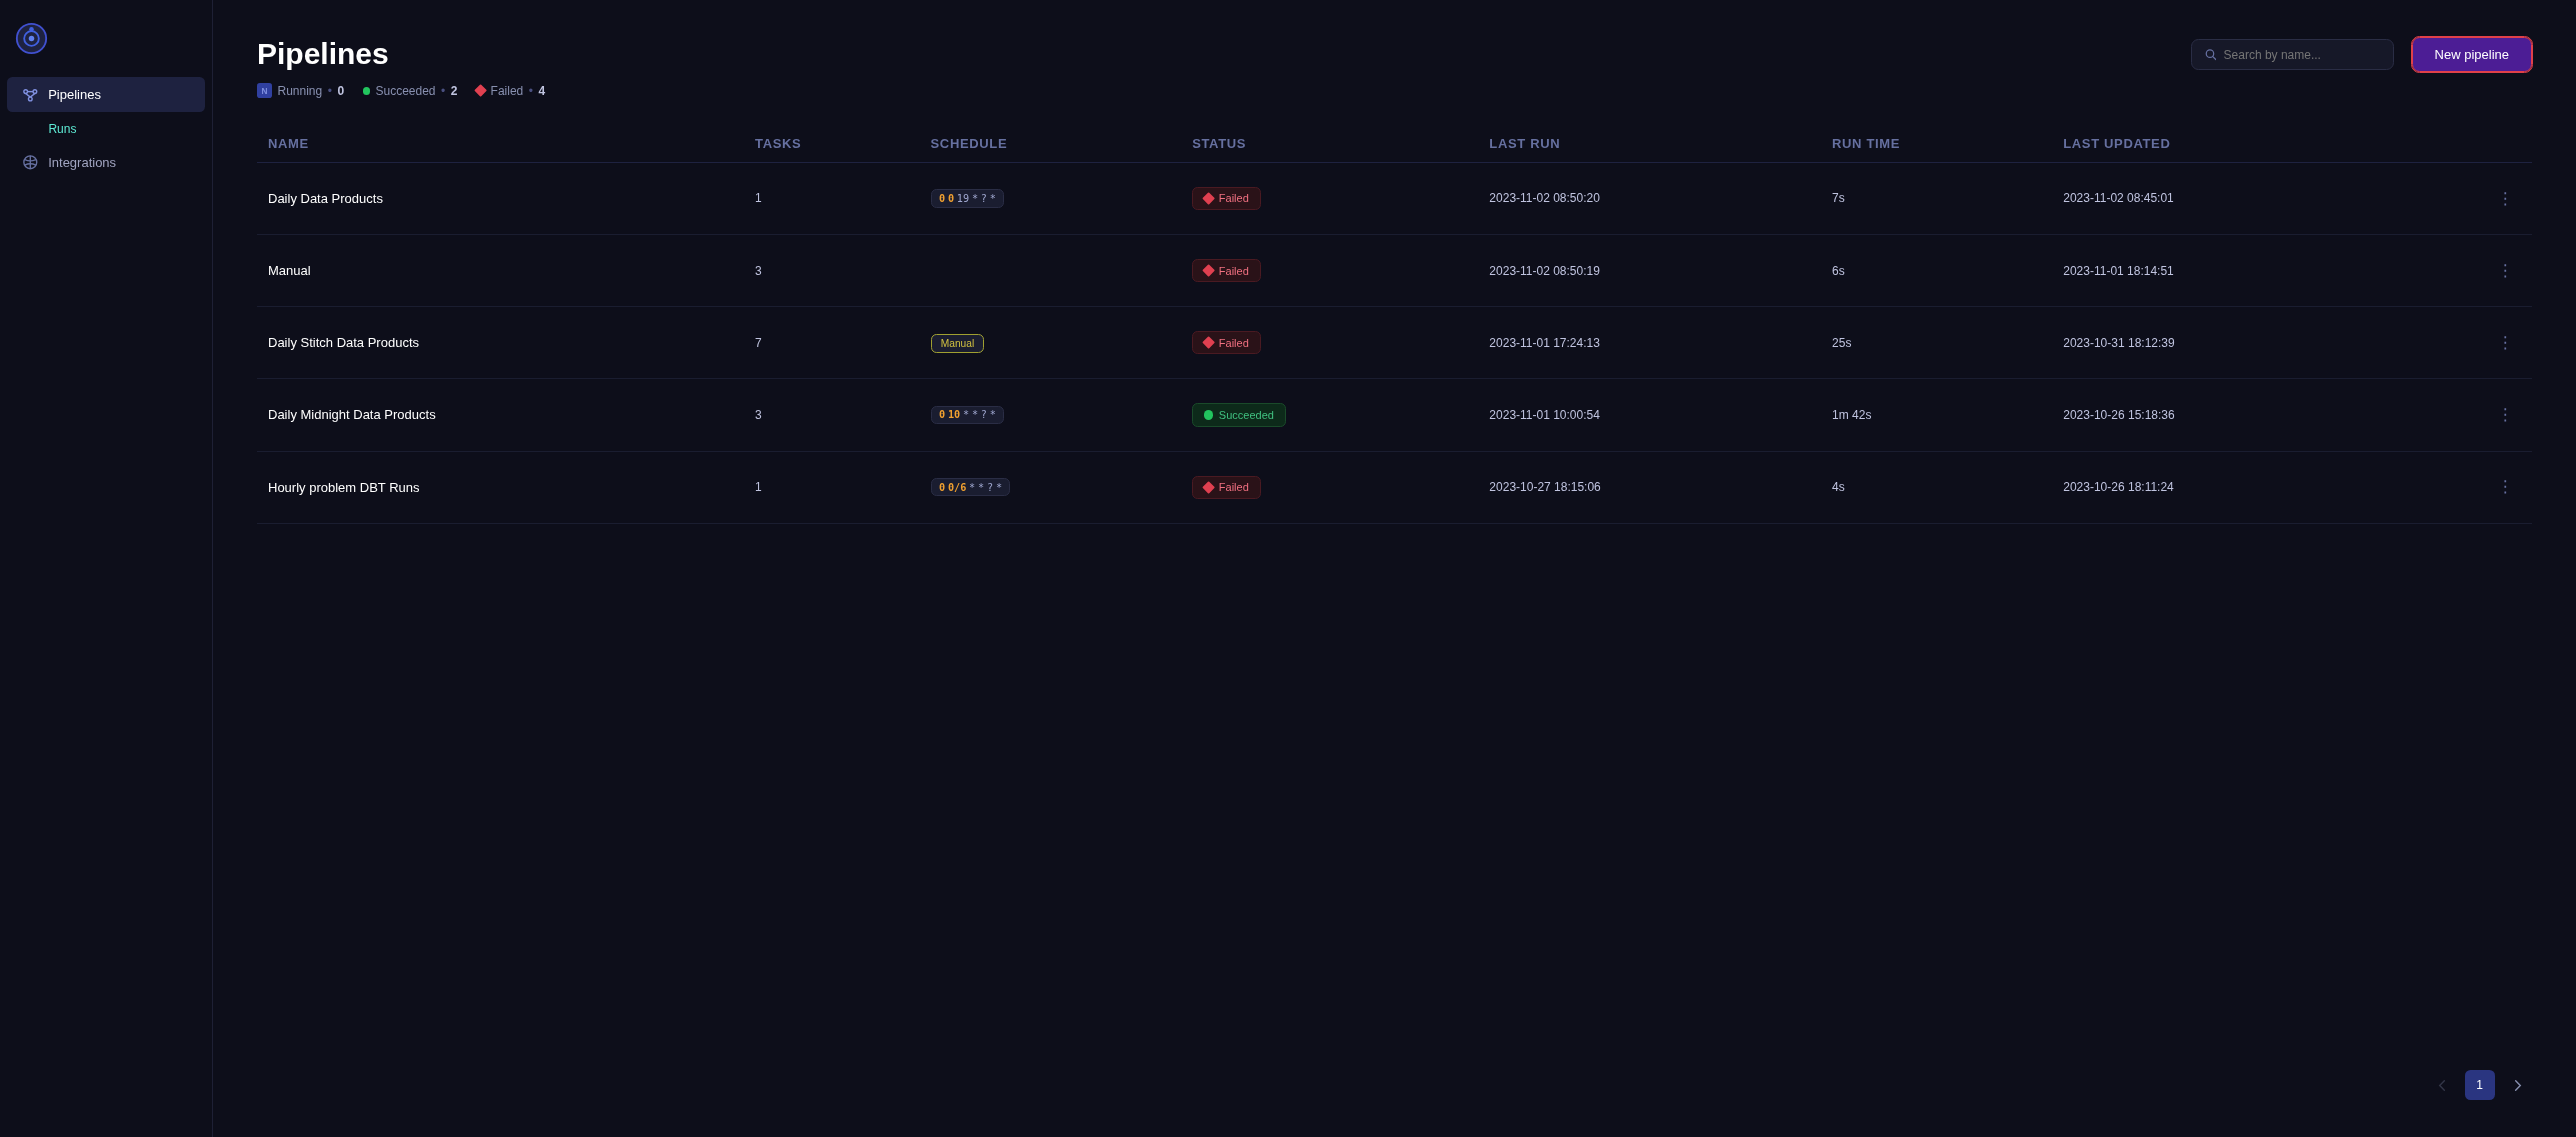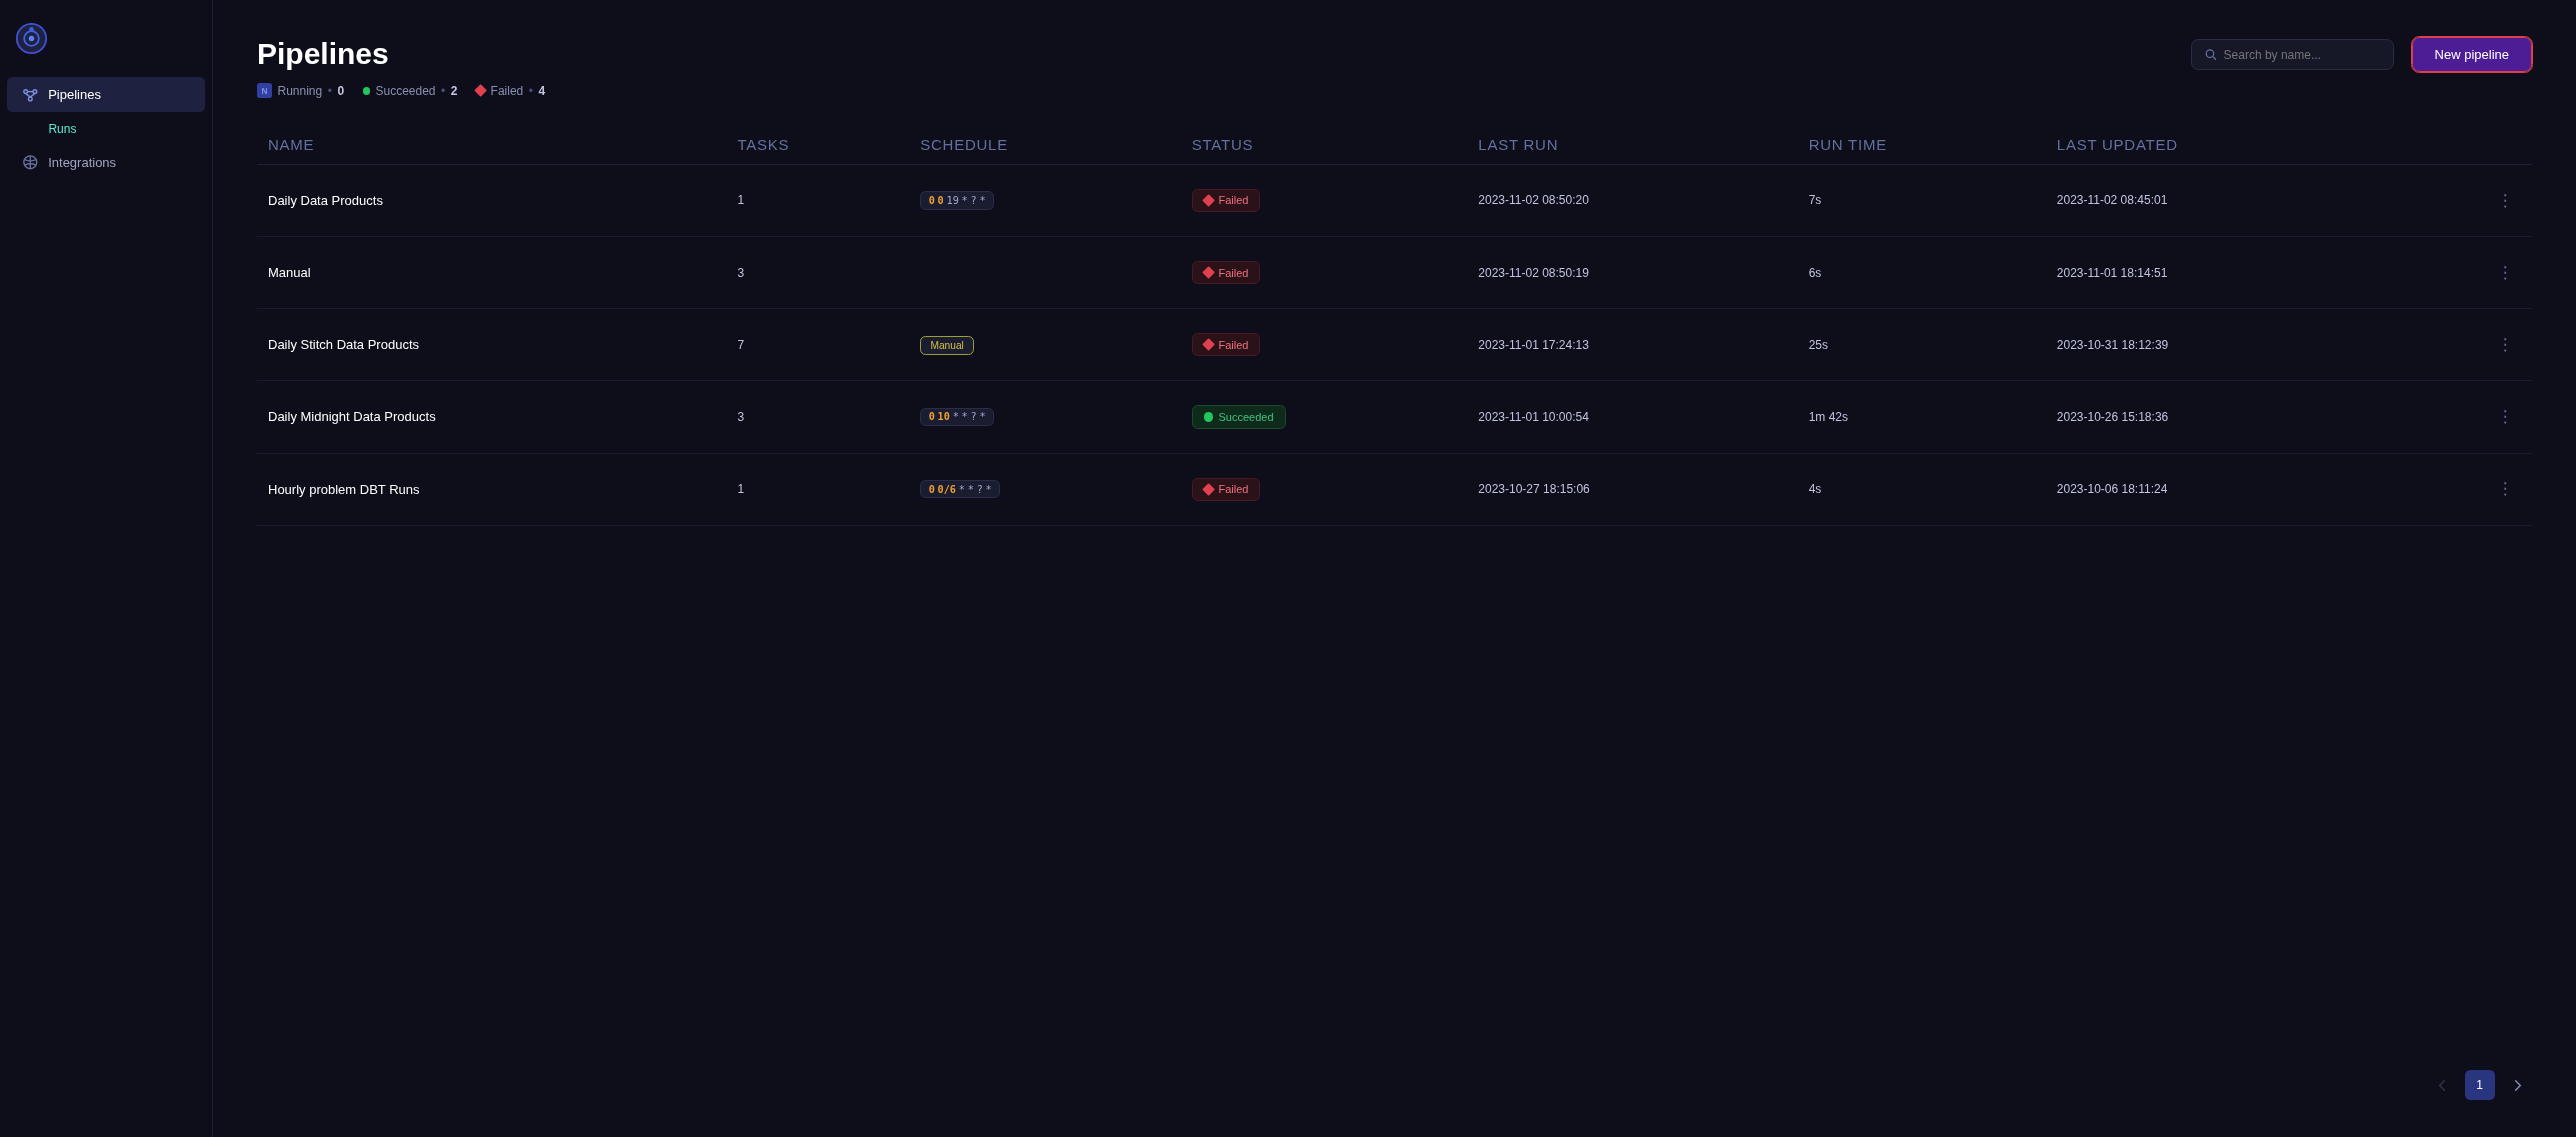--- a/index.html
+++ b/index.html
@@ -170,22 +170,22 @@
     .table-container {
       flex: 1;
     }
     table {
       width: 100%;
       border-collapse: collapse;
     }
     thead th {
       text-align: left;
       color: #6670a0;
-      font-size: 15px;
-      font-weight: 400;
+      font-size: 13px;
+      font-weight: 700;
       text-transform: uppercase;
       letter-spacing: 0.05em;
       padding: 7.4px 11px 11px 11px;
       border-bottom: 0.9px solid #1e2240;
     }
     tbody tr {
       border-bottom: 0.9px solid #1a1d30;
     }
     tbody td {
       padding: 24px 11px;
@@ -457,21 +457,21 @@
                 <span class="schedule-num">0</span> 
                 <span class="schedule-num">0/6</span> 
                 <span>*</span> 
                 <span>*</span> 
                 <span>?</span> 
                 <span>*</span>
               </span></td>
             <td><span class="status-badge failed"><span class="diamond-icon"></span>Failed</span></td>
             <td>2023-10-27 18:15:06</td>
             <td>4s</td>
-            <td>2023-10-06 18:11:24</td>
+            <td>2023-10-26 18:11:24</td>
             <td style="text-align: right;"><span class="more-options">⋮</span></td>
           </tr>
         </tbody>
     </table>
   </div>
 
   <div class="pagination">
     <div class="page-btn disabled">
       <svg width="13" height="13" viewBox="0 0 14 14" fill="none">
         <polyline points="9,2 4,7 9,12" stroke="#8890b0" stroke-width="1.5" stroke-linecap="round" fill="none"></polyline>

